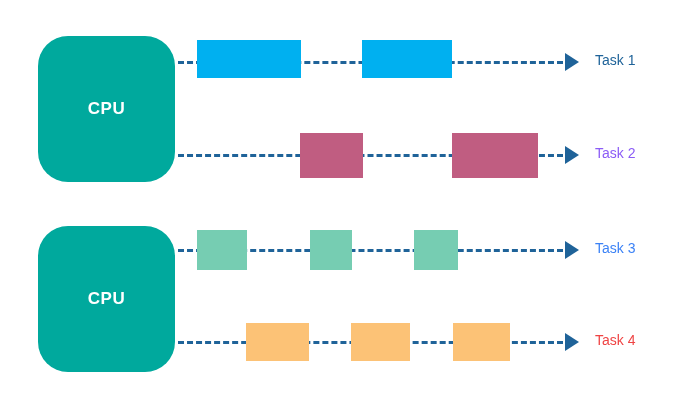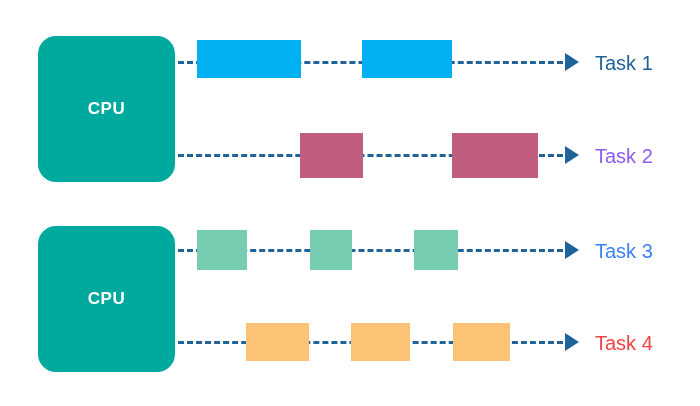--- a/index.html
+++ b/index.html
@@ -13,21 +13,21 @@
   #canvas {
     position: relative;
     width: 700px;
     height: 406px;
     background: #ffffff;
     overflow: hidden;
   }
   .cpu-box {
     position: absolute;
     background: #00a99d;
-    border-radius: 18px;
+    border-radius: 30px;
     display: flex;
     align-items: center;
     justify-content: center;
   }
   .cpu-label {
     color: #ffffff;
     font-size: 17px;
     font-weight: bold;
     letter-spacing: 0.5px;
     font-family: "Liberation Sans", sans-serif;
@@ -51,21 +51,21 @@
     position: absolute;
     width: 0;
     height: 0;
     border-top: 9px solid transparent;
     border-bottom: 9px solid transparent;
     border-left: 14px solid #1f6399;
   }
   .task-label {
     position: absolute;
     color: #1f6399;
-    font-size: 20px;
+    font-size: 14px;
     font-family: "Liberation Sans", sans-serif;
     white-space: nowrap;
   }
 </style>
 </head>
 <body>
 
 <div id="canvas" style="width: 700px; height: 406px; background: rgb(255, 255, 255);">
     <div class="cpu-box" style="left: 38px; top: 36px; width: 137px; height: 146px; background: rgb(0, 169, 157);">
       <span class="cpu-label" style="color: rgb(255, 255, 255);">CPU</span>

